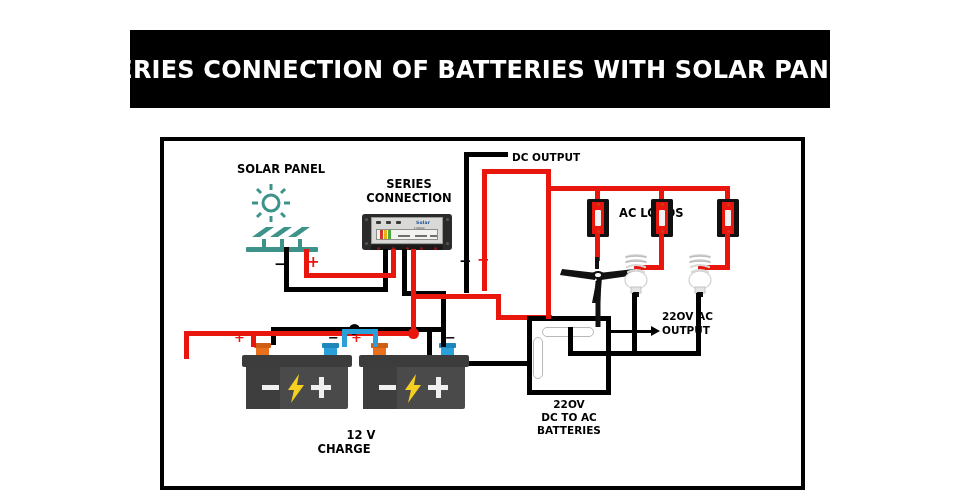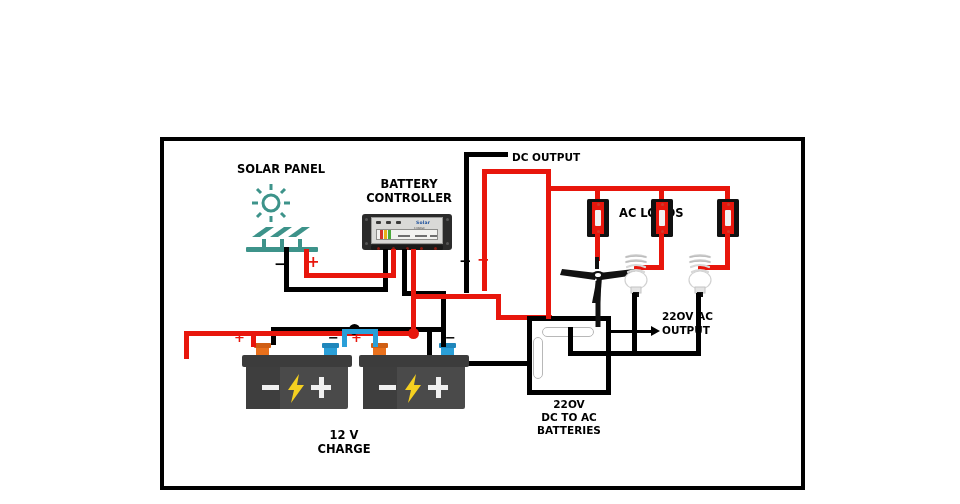--- a/index.html
+++ b/index.html
@@ -159,20 +159,23 @@
     border-top: 5px solid transparent;
     border-bottom: 5px solid transparent;
     border-left: 9px solid #000000;
   }
 </style>
 </head>
 <body>
 
 <div id="root">
 
+  <div class="title-banner">
+    <div class="title-text">SERIES CONNECTION OF BATTERIES WITH SOLAR PANEL</div>
+  </div>
 
   <div class="diagram-frame">
     <div class="canvas">
 
       <div class="lbl center" style="left:62px; top:22px; width:110px; font-size:11.5px;">SOLAR PANEL</div>
 
       <div class="solar-group" style="left:78px; top:42px; width:80px; height:68px;">
 
         <svg class="sun" style="left:6px; top:0px;" width="46" height="40" viewBox="0 0 46 40">
           <circle cx="23" cy="20" r="8" fill="none" stroke="#3d938a" stroke-width="3"></circle>
@@ -199,22 +202,22 @@
               <polygon points="28,16 42,6 50,6 36,16"></polygon>
               <polygon points="46,16 60,6 68,6 54,16"></polygon>
             </g>
           </g>
         </svg>
       </div>
 
       <div class="sign neg" style="left:110px; top:116px; font-size:15px;">−</div>
       <div class="sign pos" style="left:143px; top:114px; font-size:15px;">+</div>
 
-      <div class="lbl center" style="left:185px; top:37px; width:120px; font-size:11.5px;">BATTERY</div>
-      <div class="lbl center" style="left:185px; top:51px; width:120px; font-size:11.5px;">CONTROLLER</div>
+      <div class="lbl center" style="left:185px; top:37px; width:120px; font-size:11.5px;">SERIES</div>
+      <div class="lbl center" style="left:185px; top:51px; width:120px; font-size:11.5px;">CONNECTION</div>
 
       <div class="cc-body" style="left:198px; top:73px; width:90px; height:36px;">
         <div class="cc-screw" style="left:3px; top:4px; width:3px; height:3px;"></div>
         <div class="cc-screw" style="left:3px; top:28px; width:3px; height:3px;"></div>
         <div class="cc-screw" style="left:84px; top:4px; width:3px; height:3px;"></div>
         <div class="cc-screw" style="left:84px; top:28px; width:3px; height:3px;"></div>
 
         <div class="cc-face" style="left:9px; top:3px; width:72px; height:27px;">
           <div class="cc-led" style="left:4px;  top:3px; width:5px; height:3px; background:#3a3a3a;"></div>
           <div class="cc-led" style="left:14px; top:3px; width:5px; height:3px; background:#3a3a3a;"></div>
@@ -326,21 +329,21 @@
       <div class="sign neg" style="left:281px; top:190px; font-size:13px;">−</div>
 
       <div class="wire blue" style="left:178px; top:188px; width:5px; height:18px;"></div>
       <div class="wire blue" style="left:178px; top:188px; width:36px; height:5px;"></div>
       <div class="wire blue" style="left:209px; top:188px; width:5px; height:18px;"></div>
 
       <div class="wire black" style="left:277px; top:188px; width:5px; height:18px;"></div>
 
       <div class="wire red" style="left:87px; top:190px; width:5px; height:16px;"></div>
 
-      <div class="lbl center" style="left:125px; top:288px; width:110px; font-size:11.5px;">12 V</div>
+      <div class="lbl center" style="left:142px; top:288px; width:110px; font-size:11.5px;">12 V</div>
       <div class="lbl center" style="left:125px; top:302px; width:110px; font-size:11.5px;">CHARGE</div>
 
       <div class="inv-box" style="left:363px; top:175px; width:84px; height:79px;">
         <div class="inv-slot" style="left:10px; top:6px; width:52px; height:10px;"></div>
         <div class="inv-slot" style="left:1px; top:16px; width:10px; height:42px;"></div>
       </div>
 
       <div class="lbl center" style="left:353px; top:258px; width:104px; font-size:10.5px;">22OV</div>
       <div class="lbl center" style="left:353px; top:271px; width:104px; font-size:10.5px;">DC TO AC</div>
       <div class="lbl center" style="left:353px; top:284px; width:104px; font-size:10.5px;">BATTERIES</div>

